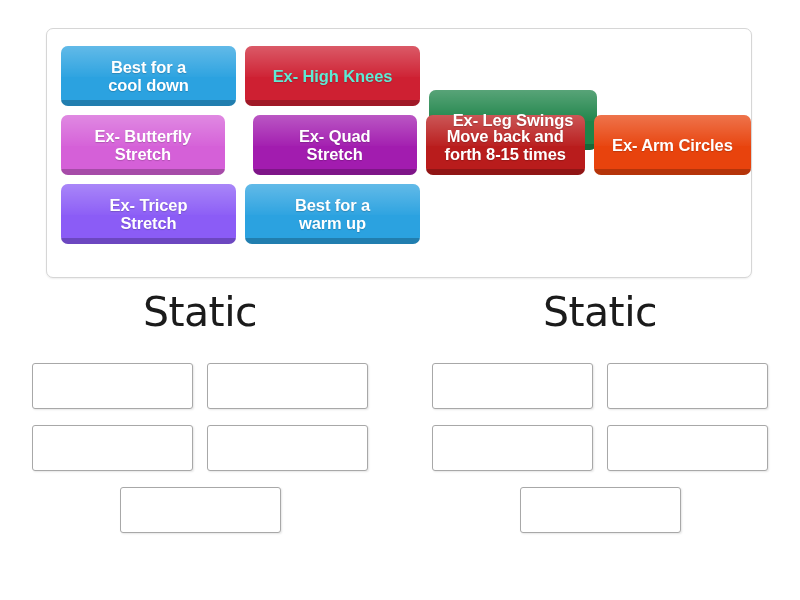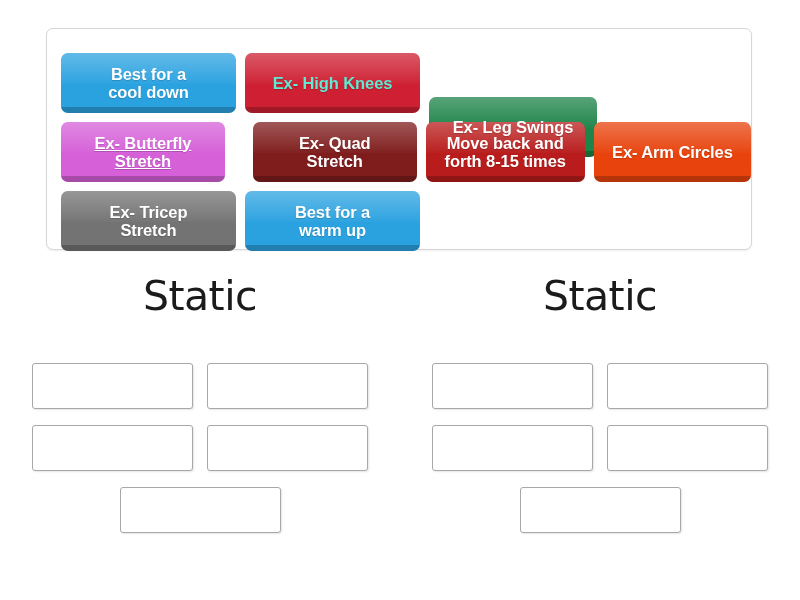--- a/index.html
+++ b/index.html
@@ -15,27 +15,27 @@
     font-family: "Liberation Sans", sans-serif;
     -webkit-font-smoothing: antialiased;
   }
 
   
   #tile-bank {
     position: absolute;
     left: 46px;
     top: 28px;
     width: 706px;
-    height: 222px;
+    height: 250px;
     box-sizing: border-box;
     background: #ffffff;
     border: 1px solid #d6d6d6;
     border-radius: 7px;
     box-shadow: 0 1px 2px rgba(0,0,0,0.07);
-    padding: 24px 0 0 14px;
+    padding: 17px 0 0 14px;
   }
   .tile-row {
     display: flex;
     gap: 9px;
     margin-bottom: 9px;
     height: 60px;
   }
   .tile {
     position: relative;
     box-sizing: border-box;
@@ -79,21 +79,21 @@
   }
 
   
   .w-175 { width: 175px; }
   .w-170 { width: 170px; }
   .w-168 { width: 168px; }
 
   
   .headings {
     position: absolute;
-    top: 276px;
+    top: 292px;
     left: 0;
     width: 800px;
     display: flex;
   }
   .heading-col {
     flex: 1 1 50%;
     text-align: center;
   }
   .heading {
     display: inline-block;
@@ -146,35 +146,35 @@
     <div class="tile w-175" style="background: rgb(206, 32, 50);">
       <span class="tile-text" style="color: #5eead4;">Ex- High Knees</span>
     </div>
     <div class="tile w-168" style="background: rgb(30, 132, 73); margin-top: 44px;">
       <span class="tile-text" style="color: rgb(255, 255, 255);">Ex- Leg Swings</span>
     </div>
   </div>
 
   <div class="tile-row">
     <div class="tile w-175" style="background: rgb(213, 96, 216);">
-      <span class="tile-text" style="color: rgb(255, 255, 255); text-decoration: underline;">Ex- Butterfly<br>Stretch</span>
-    </div>
-    <div class="tile w-175" style="background: #7f1d1d; margin-left: 19px;">
+      <span class="tile-text" style="color: rgb(255, 255, 255);">Ex- Butterfly<br>Stretch</span>
+    </div>
+    <div class="tile w-175" style="background: #a21caf; margin-left: 19px;">
       <span class="tile-text" style="color: rgb(255, 255, 255);">Ex- Quad<br>Stretch</span>
     </div>
     <div class="tile w-170" style="background: #b91c1c;">
       <span class="tile-text" style="color: rgb(255, 255, 255);">Move back and<br>forth 8-15 times</span>
     </div>
     <div class="tile w-168" style="background: rgb(232, 67, 13);">
       <span class="tile-text" style="color: rgb(255, 255, 255);">Ex- Arm Circles</span>
     </div>
   </div>
 
   <div class="tile-row">
-    <div class="tile w-175" style="background: #737373;">
+    <div class="tile w-175" style="background: #8b5cf6;">
       <span class="tile-text" style="color: rgb(255, 255, 255);">Ex- Tricep<br>Stretch</span>
     </div>
     <div class="tile w-175" style="background: rgb(43, 162, 224);">
       <span class="tile-text" style="color: rgb(255, 255, 255);">Best for a<br>warm up</span>
     </div>
   </div>
 
 </div>
 
 <div class="headings">

